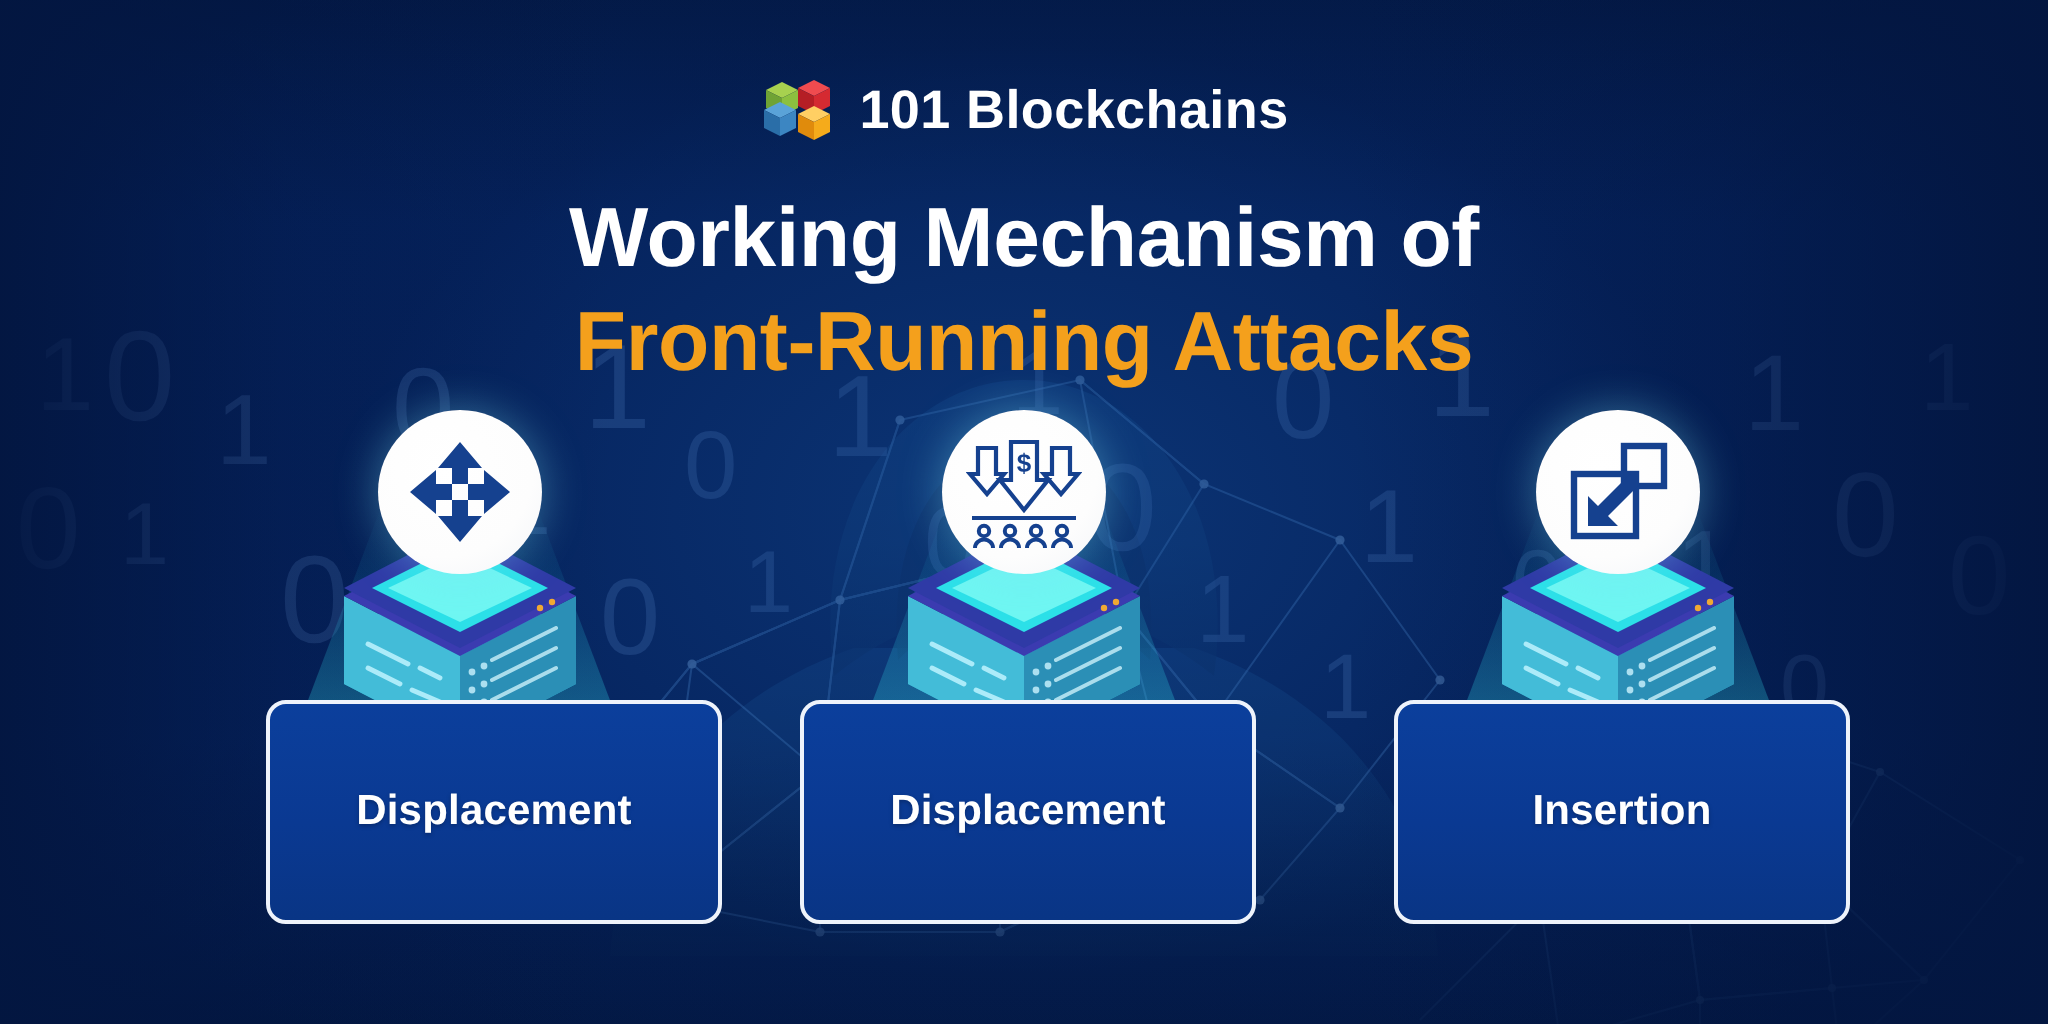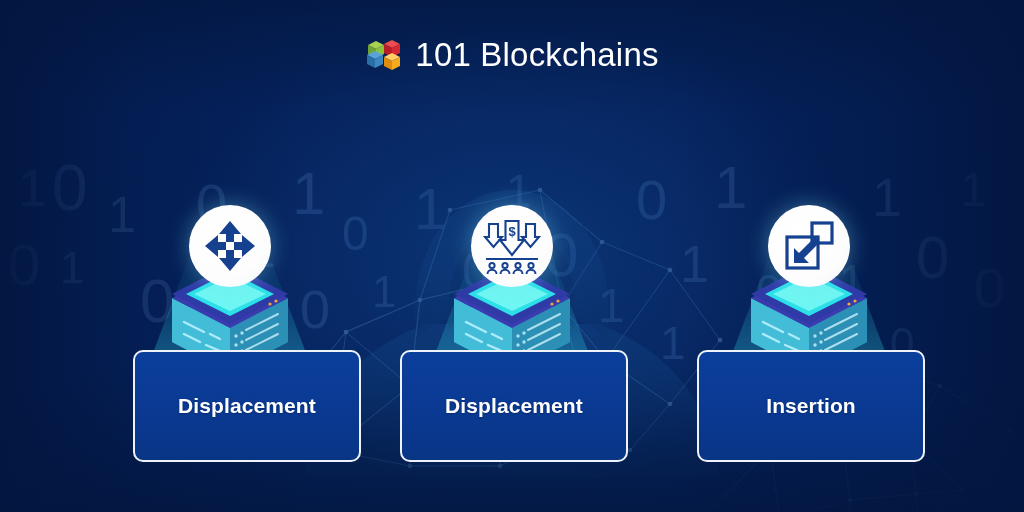--- a/index.html
+++ b/index.html
@@ -34,21 +34,21 @@
                font-weight:400;line-height:1;}
 
   
   .mesh{position:absolute;left:250px;top:150px;width:560px;height:330px;opacity:.55;}
   .mesh2{position:absolute;left:700px;top:330px;width:330px;height:200px;opacity:.38;}
 
   
   .logo-row{position:absolute;left:0;top:33px;width:1024px;height:44px;
             display:flex;align-items:center;justify-content:center;gap:10px;}
   .logo-mark{width:40px;height:40px;flex:0 0 auto;}
-  .logo-text{font-size:33px;font-weight:normal;color:#ffffff;letter-spacing:.2px;
+  .logo-text{font-size:27px;font-weight:bold;color:#ffffff;letter-spacing:.2px;
              white-space:nowrap;}
 
   .headline{position:absolute;left:0;top:94px;width:1024px;text-align:center;}
   .head1{font-size:42px;font-weight:bold;color:#ffffff;line-height:1.18;letter-spacing:-.2px;}
   .head2{font-size:42px;font-weight:bold;color:#f4a01c;line-height:1.18;letter-spacing:-.2px;margin-top:2px;}
 
   
   .pillar{position:absolute;width:224px;}
   .p1{left:102px;padding-left:31px;} .p2{left:400px;} .p3{left:697px;}
 
@@ -227,20 +227,22 @@
       <g>
         <polygon points="19,22 27,18 35,22 27,26" fill="#ffcf63"></polygon>
         <polygon points="19,22 27,26 27,35 19,31" fill="#e08b0c"></polygon>
         <polygon points="27,26 35,22 35,31 27,35" fill="#f5ab1b"></polygon>
       </g>
     </svg>
     <div class="logo-text">101 Blockchains</div>
   </div>
 
   <div class="headline">
+    <div class="head1">Working Mechanism of</div>
+    <div class="head2">Front-Running Attacks</div>
   </div>
 
   <div class="cards-row">
 
     <div class="pillar p1">
       <div class="beam"></div>
 
       <svg class="platform" viewBox="0 0 140 110">
         <g>
           <polygon points="70,70 128,100 70,110 12,100" fill="#1f3fa0" opacity=".45"></polygon>

